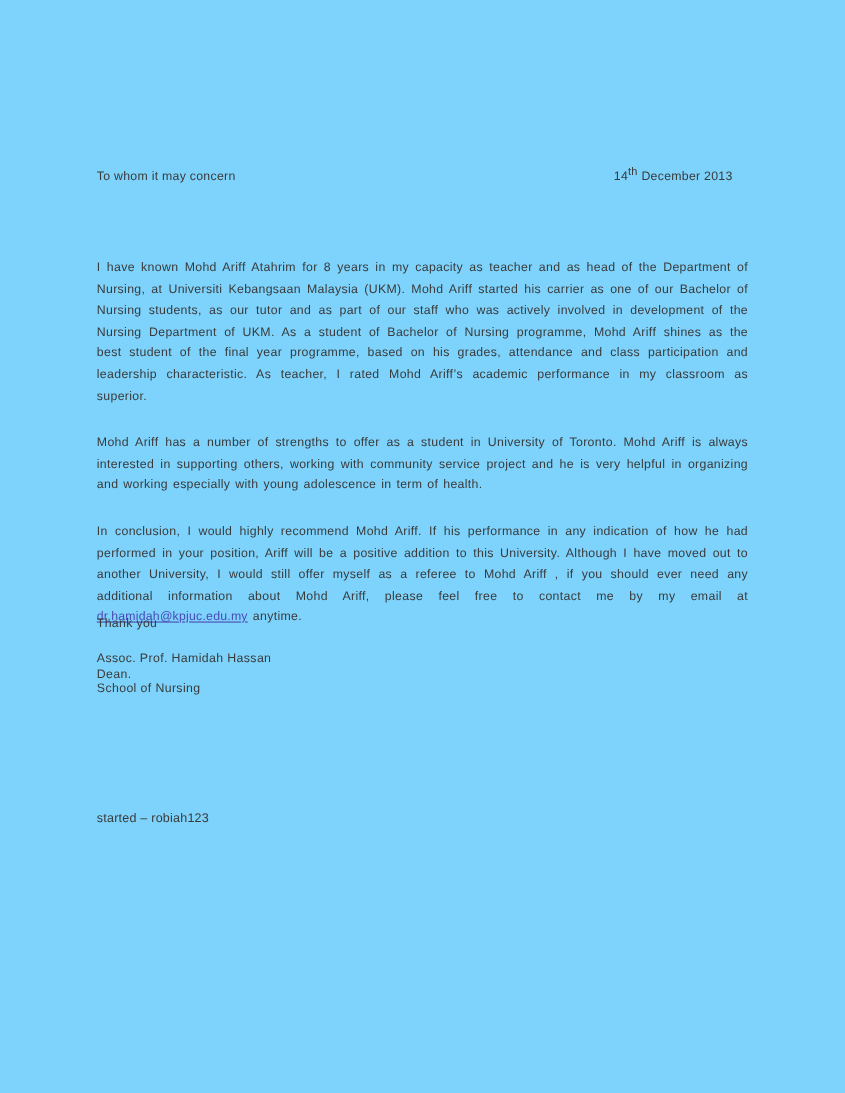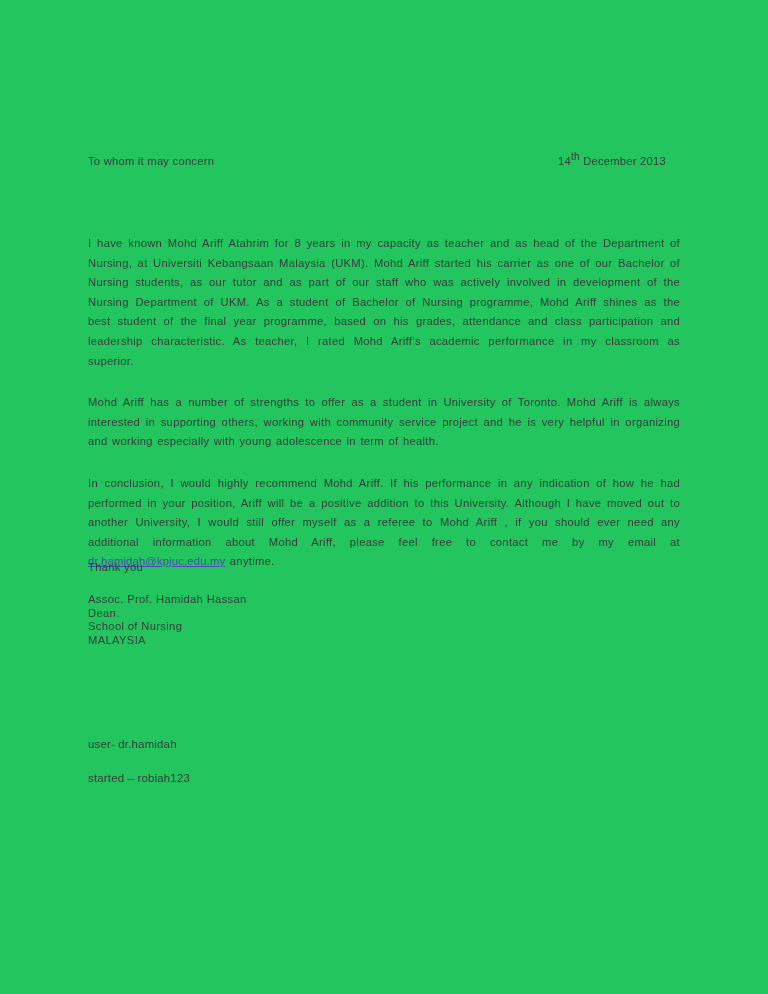--- a/index.html
+++ b/index.html
@@ -11,21 +11,21 @@
   body {
     font-family: "Liberation Sans", "DejaVu Sans", sans-serif;
     color: #3a3a3a;
     -webkit-font-smoothing: antialiased;
   }
 
   .page {
     position: relative;
     width: 768px;
     height: 994px;
-    background: #22c55e;
+    background: #7dd3fc;
     overflow: hidden;
     box-sizing: border-box;
   }
 
   .content {
     position: absolute;
     left: 88px;
     top: 0;
     width: 592px;
   }
@@ -146,22 +146,20 @@
     </div>
 
     <div class="closing">
       <span>Thank you</span>
     </div>
 
     <div class="signature-block">
       <span class="sig-line">Assoc. Prof. Hamidah Hassan</span>
       <span class="sig-line">Dean.</span>
       <span class="sig-line">School of Nursing</span>
-      <span class="sig-line">MALAYSIA</span>
     </div>
 
     <div class="credentials">
-      <span class="cred-line">user- dr.hamidah</span>
       <span class="cred-line">started – robiah123</span>
     </div>
 
   </div>
 </div>
 
 </body></html>

